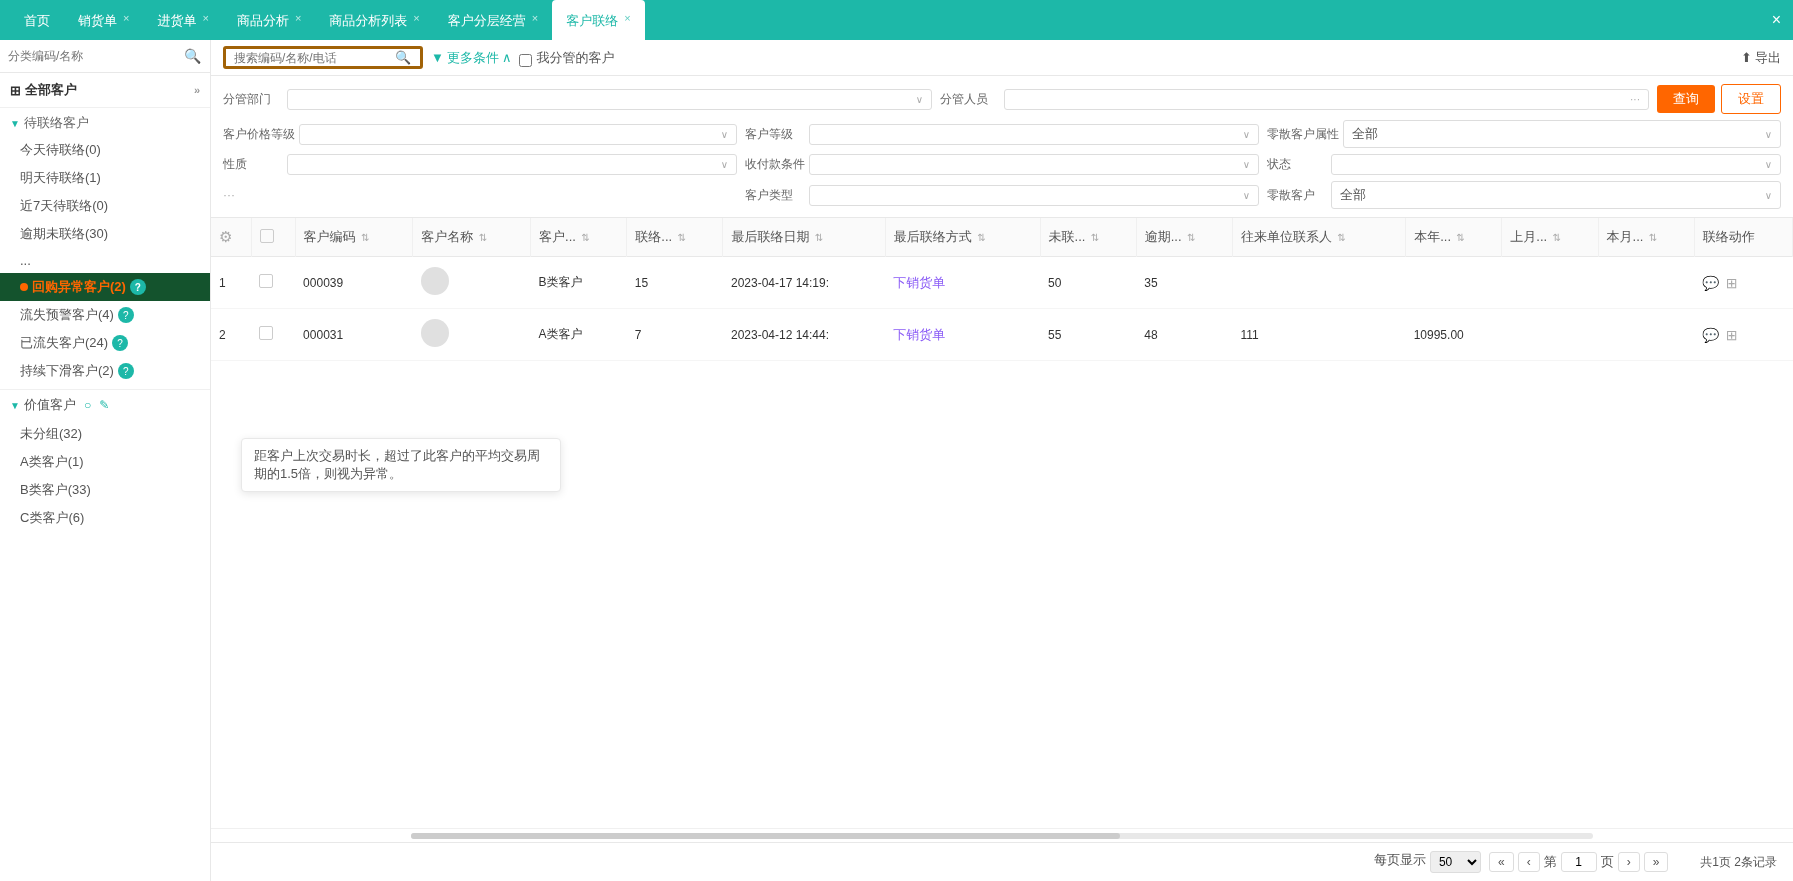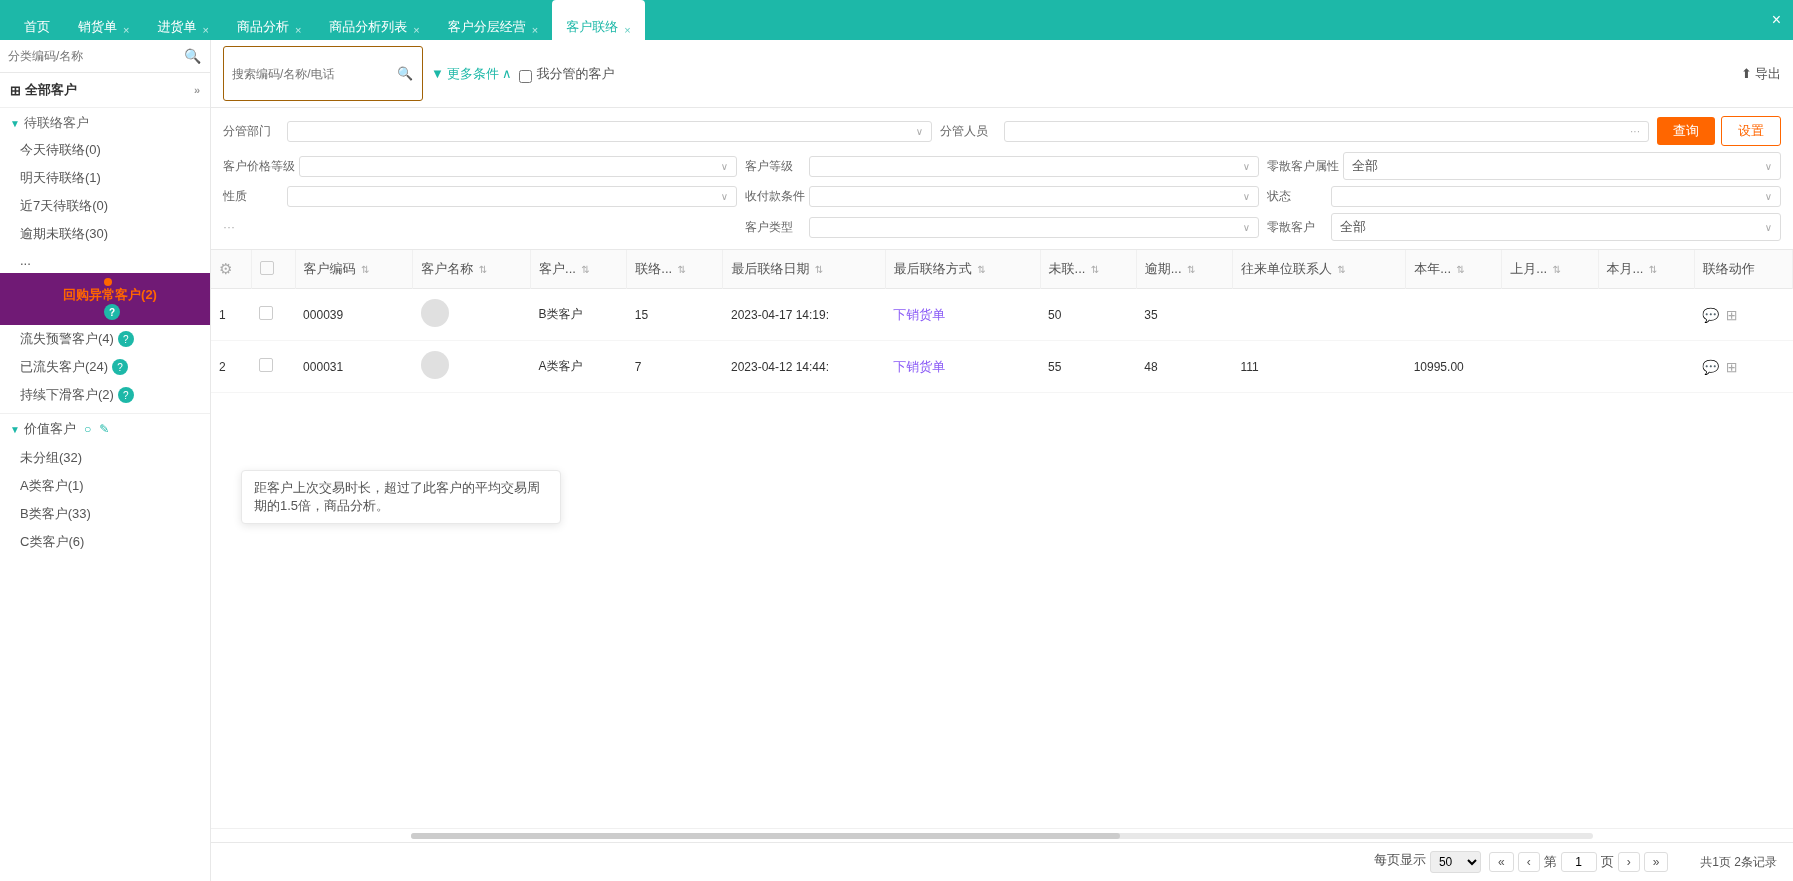--- a/index.html
+++ b/index.html
@@ -9,24 +9,24 @@
     .top-nav {
       background: #1db8a8;
       height: 40px;
       display: flex;
       align-items: center;
       padding: 0 10px;
       color: white;
       position: relative;
     }
     .top-nav .nav-item {
-      padding: 4px 14px;
+      padding: 12px 14px;
       height: 40px;
       display: flex;
-      align-items: flex-end;
+      align-items: flex-start;
       cursor: pointer;
       font-size: 13px;
       white-space: nowrap;
     }
     .top-nav .nav-item.active { background: white; color: #1db8a8; border-radius: 4px 4px 0 0; }
     .top-nav .nav-item .close-icon { margin-left: 6px; font-size: 11px; opacity: 0.7; }
     .top-nav .nav-close-btn {
       position: absolute;
       right: 12px;
       top: 50%;
@@ -92,21 +92,21 @@
     }
     .sidebar-group-title .arrow { color: #1db8a8; font-size: 10px; }
     .sidebar-item {
       padding: 5px 10px 5px 20px;
       cursor: pointer;
       color: #555;
       font-size: 12px;
       display: flex;
       align-items: center;
     }
-    .sidebar-item.active { background: #701a75; color: #f60; font-weight: bold; flex-direction: column; }
+    .sidebar-item.active { background: #14532d; color: #f60; font-weight: bold; }
     .sidebar-item .dot { width: 8px; height: 8px; background: #f60; border-radius: 50%; margin-right: 4px; display: none; }
     .sidebar-item.active .dot { display: inline-block; }
 
     .sidebar-group2 {
       border-top: 1px solid #f0f0f0;
       margin-top: 4px;
     }
     .sidebar-group2-header {
       padding: 6px 10px;
       display: flex;
@@ -131,23 +131,23 @@
       background: white;
       border-bottom: 1px solid #e8e8e8;
       padding: 6px 12px;
       display: flex;
       align-items: center;
       gap: 8px;
     }
     .filter-bar .search-input-wrap {
       display: flex;
       align-items: center;
-      border: 1px solid #a16207;
-      border-radius: 3px;
-      padding: 19px 8px;
+      border: 3px solid #a16207;
+      border-radius: 3px;
+      padding: 1px 8px;
       gap: 4px;
       width: 200px;
     }
     .filter-bar .search-input-wrap input {
       border: none;
       outline: none;
       font-size: 12px;
       color: #999;
       width: 100%;
     }
@@ -586,21 +586,21 @@
             <span>全部</span>
             <span class="chevron">∨</span>
           </div>
         </div>
       </div>
     </div>
 
     <div class="table-area">
 
       <div class="tooltip-box">
-        <span>距客户上次交易时长，超过了此客户的平均交易周期的1.5倍，商品分析。</span>
+        <span>距客户上次交易时长，超过了此客户的平均交易周期的1.5倍，则视为异常。</span>
       </div>
 
       <table>
         <thead>
           <tr>
             <th>
               <span class="gear-icon">⚙</span>
             </th>
             <th>
               <span class="checkbox-custom"></span>

